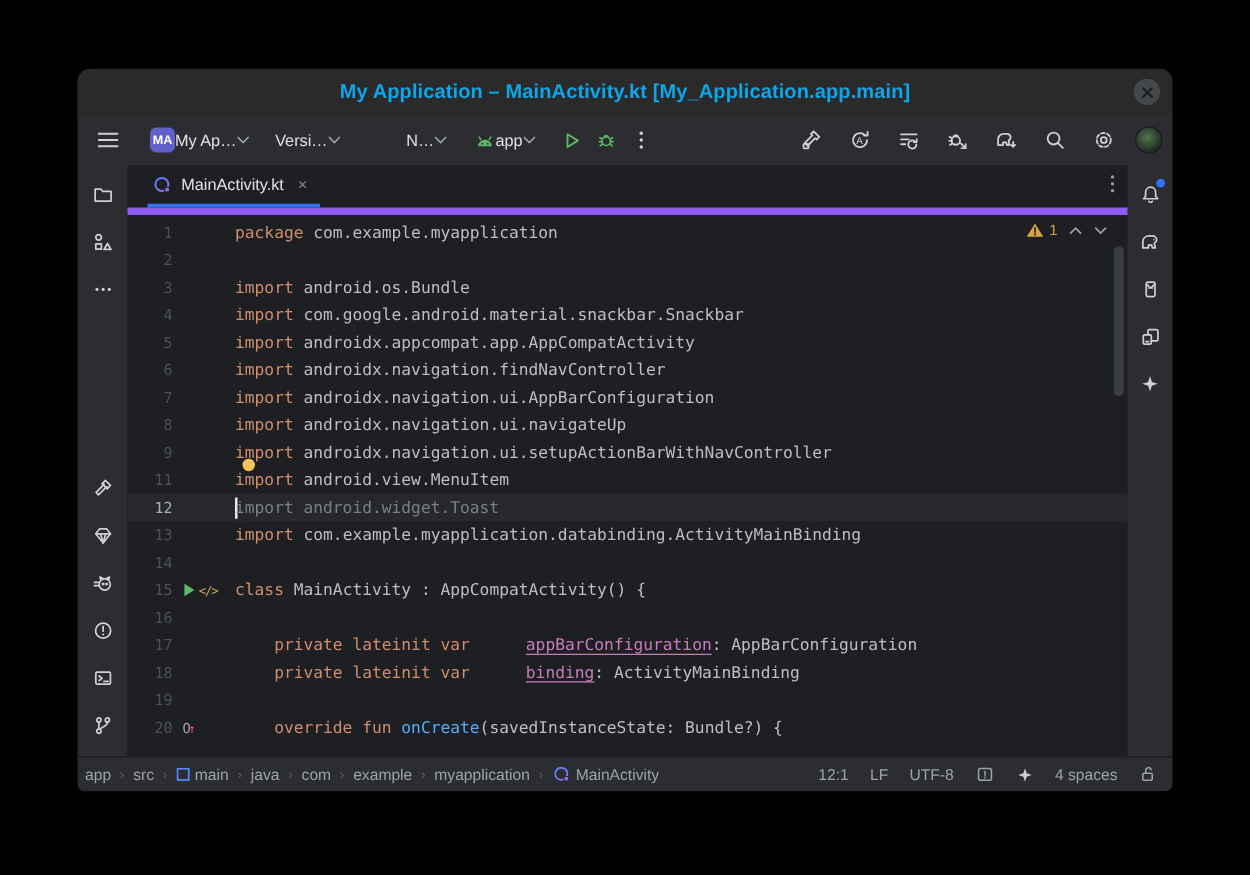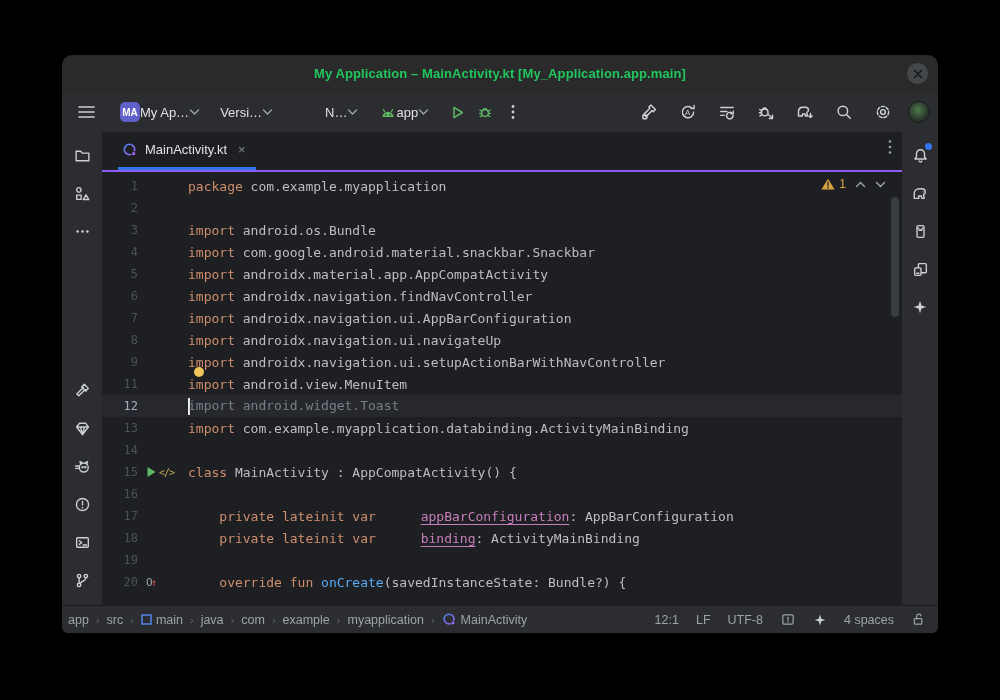--- a/index.html
+++ b/index.html
@@ -6,21 +6,21 @@
   html,body { width:1000px; height:700px; background:#000; overflow:hidden;
     font-family:"Liberation Sans", sans-serif; }
   .stage { position:relative; width:1000px; height:700px; background:#000; }
   .window { position:absolute; left:62px; top:55px; width:876px; height:578px;
     background:#1E1F22; border-radius:10px 10px 6px 6px; overflow:hidden;
     display:flex; flex-direction:column; }
 
   
   .titlebar { height:37px; background:#2A2A2B; display:flex; align-items:center;
     justify-content:center; position:relative; flex:0 0 auto; border-radius:10px 10px 0 0; }
-  .titlebar .title { color:#22c55e; font-size:13px; font-weight:700; letter-spacing:.1px; }
+  .titlebar .title { color:#0ea5e9; font-size:16px; font-weight:700; letter-spacing:.1px; }
   .close-btn { position:absolute; right:10px; top:8px; width:21px; height:21px;
     border-radius:50%; background:#45484B; border:none; color:#17181A; cursor:pointer;
     display:flex; align-items:center; justify-content:center; }
 
   
   .toolbar { height:40px; background:#2B2D30; display:flex; align-items:center;
     padding:0 8px 0 10px; flex:0 0 auto; color:#CED0D6; }
   .tb-item { display:flex; align-items:center; gap:0; padding:4px 6px; border-radius:4px;
     cursor:pointer; color:#DFE1E5; font-size:13px; white-space:nowrap; }
   .badge { width:20px; height:20px; border-radius:5px; background:#6160C8; color:#fff;
@@ -41,21 +41,21 @@
   .stripe.left { width:40px; }
   .stripe.right { width:36px; }
   .stripe .icon-btn { width:30px; height:30px; position:relative; }
   .stripe .spacer { flex:1 1 auto; }
   .dot-badge { position:absolute; top:3px; right:3px; width:7px; height:7px;
     border-radius:50%; background:#3574F0; }
 
   .editor-col { flex:1 1 auto; display:flex; flex-direction:column; min-width:0; background:#1E1F22; }
 
   
-  .tabbar { height:40px; display:flex; align-items:stretch; border-bottom:2px solid #8b5cf6;
+  .tabbar { height:40px; display:flex; align-items:stretch; border-bottom:6px solid #8b5cf6;
     flex:0 0 auto; padding-left:16px; position:relative; }
   .tab { display:flex; align-items:center; gap:7px; padding:0 10px 0 4px;
     border-bottom:3px solid #3574F0; color:#DFE1E5; font-size:13px; cursor:pointer; }
   .tab .tab-close { color:#868A91; font-size:13px; margin-left:4px; cursor:pointer; }
   .tabbar .tab-more { position:absolute; right:10px; top:7px; }
 
   
   .code-area { position:relative; flex:1 1 auto; overflow:hidden;
     font-family:"DejaVu Sans Mono", monospace; font-size:13px; }
   .lines { padding-top:3px; }
@@ -376,21 +376,21 @@
                 <span class="code"><span class="tk-k">import</span><span class="tk-p"> android.os.Bundle</span></span>
               </div>
               <div class="code-line">
                 <span class="ln">4</span>
                 <span class="gut"></span>
                 <span class="code"><span class="tk-k">import</span><span class="tk-p"> com.google.android.material.snackbar.Snackbar</span></span>
               </div>
               <div class="code-line">
                 <span class="ln">5</span>
                 <span class="gut"></span>
-                <span class="code"><span class="tk-k">import</span><span class="tk-p"> androidx.material.app.AppCompatActivity</span></span>
+                <span class="code"><span class="tk-k">import</span><span class="tk-p"> androidx.appcompat.app.AppCompatActivity</span></span>
               </div>
               <div class="code-line">
                 <span class="ln">6</span>
                 <span class="gut"></span>
                 <span class="code"><span class="tk-k">import</span><span class="tk-p"> androidx.navigation.findNavController</span></span>
               </div>
               <div class="code-line">
                 <span class="ln">7</span>
                 <span class="gut"></span>
                 <span class="code"><span class="tk-k">import</span><span class="tk-p"> androidx.navigation.ui.AppBarConfiguration</span></span>

